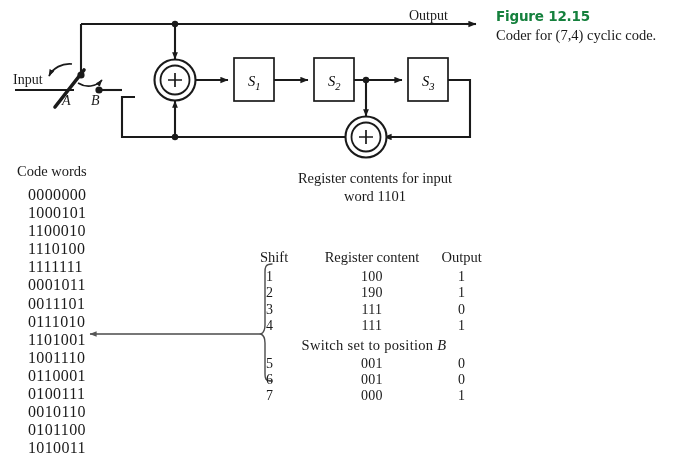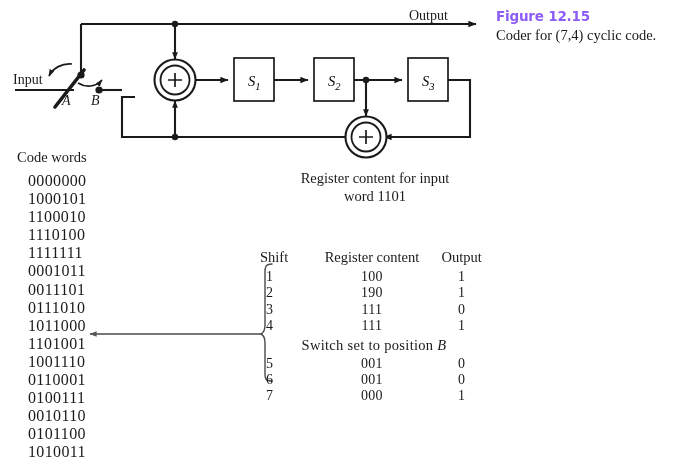--- a/index.html
+++ b/index.html
@@ -32,21 +32,21 @@
     position: absolute;
     left: 496px;
     top: 8px;
     width: 200px;
   }
   .caption-title {
     font-family: "DejaVu Sans", "Liberation Sans", sans-serif;
     font-weight: bold;
     font-size: 13.5px;
     letter-spacing: -0.2px;
-    color: #8b5cf6;
+    color: #15803d;
     line-height: 17px;
   }
   .caption-text {
     font-family: "Liberation Serif", "DejaVu Serif", serif;
     font-size: 14.5px;
     color: #1a1a1a;
     line-height: 18px;
     margin-top: 1px;
   }
   
@@ -57,21 +57,21 @@
   }
   .lbl-input { left: 13px; top: 72px; font-size: 14px; }
   .lbl-A { left: 62px; top: 93px; font-size: 14px; font-style: italic; }
   .lbl-B { left: 91px; top: 93px; font-size: 14px; font-style: italic; }
   .lbl-output { left: 409px; top: 8px; font-size: 14px; }
   .sbox-label { font-size: 14.5px; font-style: italic; }
   
   .codewords {
     position: absolute;
     left: 17px;
-    top: 148px;
+    top: 162px;
     width: 140px;
   }
   .codewords-title {
     font-size: 14.5px;
     line-height: 18px;
     margin-bottom: 6px;
   }
   .codeword-list {
     margin: 0;
     padding: 0;
@@ -252,33 +252,32 @@
     <div class="codewords-title">Code words</div>
     <ul class="codeword-list" id="codeword-list">
         <li>0000000</li>
         <li>1000101</li>
         <li>1100010</li>
         <li>1110100</li>
         <li>1111111</li>
         <li>0001011</li>
         <li>0011101</li>
         <li>0111010</li>
-        <li>1011000</li>
         <li>1101001</li>
         <li>1001110</li>
         <li>0110001</li>
         <li>0100111</li>
         <li>0010110</li>
         <li>0101100</li>
         <li>1010011</li>
       </ul>
   </div>
 
   <div class="reg-title">
-    <div>Register content for input</div>
+    <div>Register contents for input</div>
     <div>word 1101</div>
   </div>
 
   <table class="reg-table">
     <thead>
       <tr>
         <th class="col-shift">Shift</th>
         <th class="col-reg">Register content</th>
         <th class="col-out">Output</th>
       </tr>

